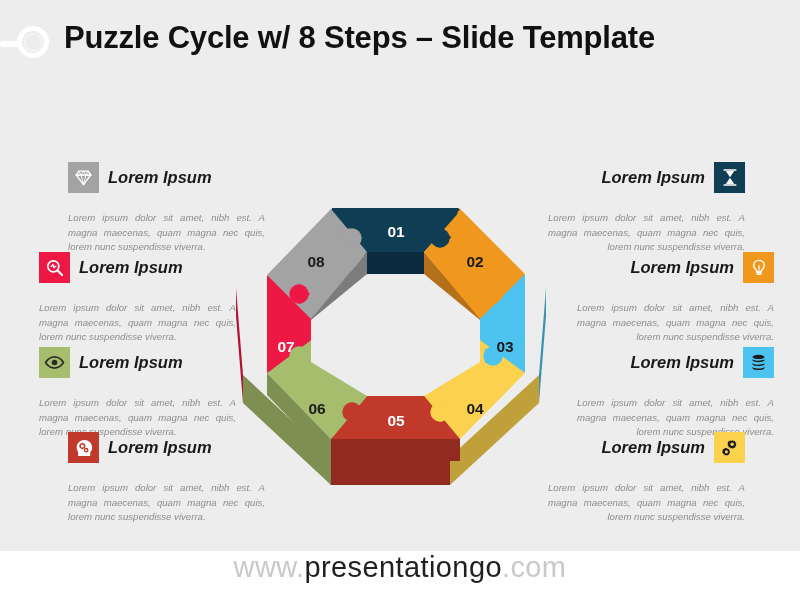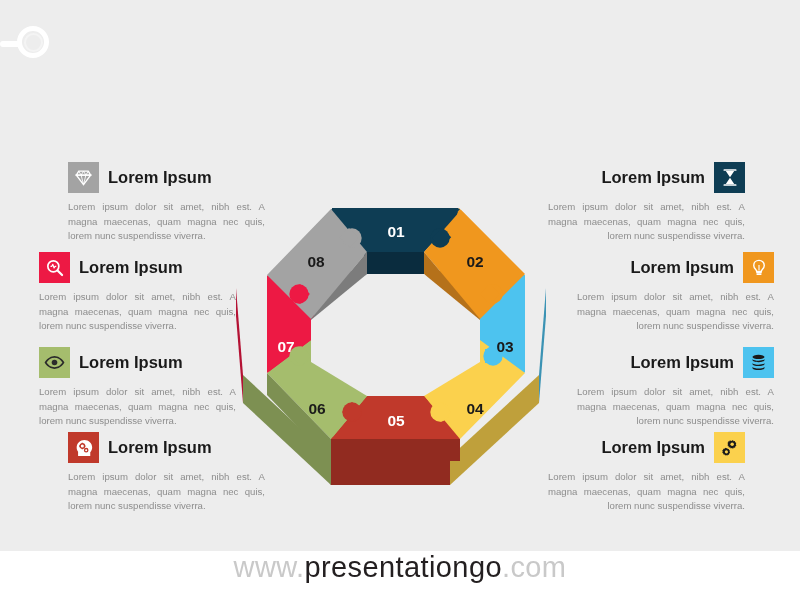--- a/index.html
+++ b/index.html
@@ -59,21 +59,21 @@
     left: 64px; top: 19px;
     width: 620px;
     font-size: 31px;
     font-weight: bold;
     color: #111111;
     line-height: 1.22;
     letter-spacing: -0.2px;
   }
 
   
-  .block { position: absolute; width: 197px; }
+  .block { position: absolute; width: 197px; font-style: italic; }
   .block .hdr {
     display: flex;
     align-items: center;
     gap: 9px;
     height: 31px;
   }
   .block.right .hdr { justify-content: flex-end; }
   .block .icon {
     width: 31px; height: 31px;
     flex: 0 0 31px;
@@ -82,21 +82,21 @@
     justify-content: center;
   }
   .block .icon svg { display: block; }
   .block .heading {
     font-size: 16.5px;
     font-weight: bold;
     color: #1a1a1a;
     white-space: nowrap;
   }
   .block .body {
-    margin-top: 7px;
+    margin-top: 18px;
     font-size: 9.6px;
     color: #8d8d8d;
     line-height: 1.52;
     text-align: justify;
     text-align-last: left;
   }
   .block.right .body { text-align: justify; text-align-last: right; }
   .block.right .heading { text-align: right; }
 
   
@@ -127,20 +127,21 @@
 <body>
 
 <div id="slide">
 
   <div id="deco">
     <span class="bar"></span>
     <span class="ring"></span>
     <span class="ringinner"></span>
   </div>
 
+  <div id="title">Puzzle Cycle w/ 8 Steps – Slide Template</div>
 
   <div class="block left" style="left:68px; top:162px;">
     <div class="hdr">
       <span class="icon" style="background:#a3a3a3">
         <svg width="19" height="19" viewBox="0 0 24 24">
             <path d="M3 9h18l-9 12L3 9z" fill="none" stroke="#fff" stroke-width="1.7"></path>
             <path d="M6 4h12l3 5H3l3-5z" fill="none" stroke="#fff" stroke-width="1.7"></path>
             <path d="M9 9l3 12 3-12M6 4l3 5 3-5 3 5 3-5" fill="none" stroke="#fff" stroke-width="1.1"></path>
           </svg>
       </span>

